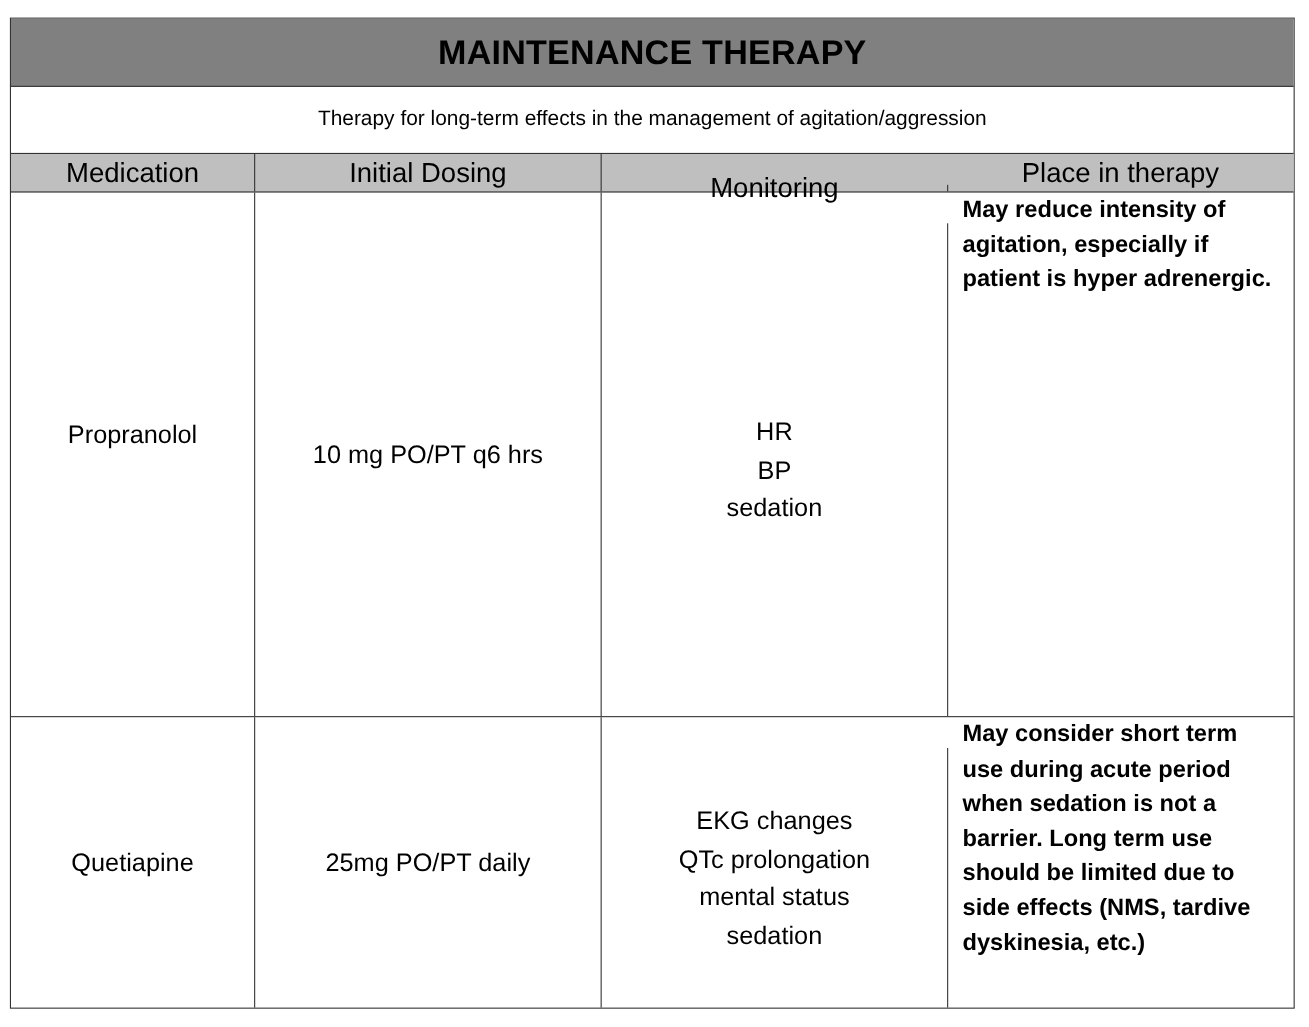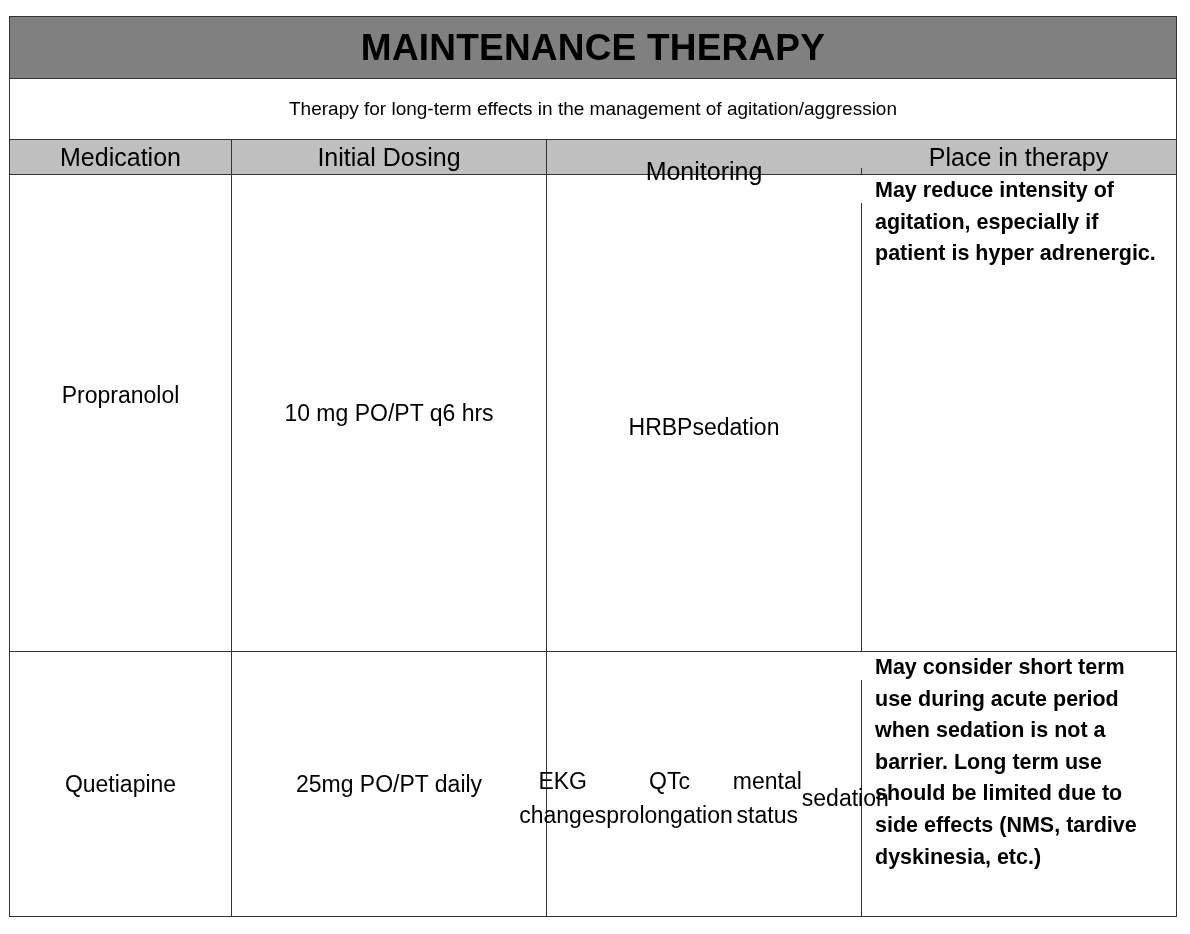--- a/index.html
+++ b/index.html
@@ -1,35 +1,35 @@
 <!DOCTYPE html>
 <html><head>
   <meta charset="utf-8">
   <style>
     html, body { margin: 0; padding: 0; background: #ffffff; }
     body { width: 1190px; height: 934px; position: relative; overflow: hidden; font-family: "Liberation Sans", sans-serif; color: #000; }
     .tbl { position: absolute; left: 9px; top: 16px; width: 1168px; border: 1.5px solid #333; box-sizing: border-box; }
-    .title { height: 61px; background: #808080; display: flex; align-items: center; justify-content: center; font-weight: bold; font-size: 37px; border-bottom: 1.5px solid #333; letter-spacing: 0.2px; }
+    .title { height: 61px; background: #808080; display: flex; align-items: center; justify-content: center; font-weight: bold; font-size: 31px; border-bottom: 1.5px solid #333; letter-spacing: 0.2px; }
     .subtitle { height: 60px; display: flex; align-items: center; justify-content: center; font-weight: normal; font-size: 19px; border-bottom: 1.5px solid #333; }
     .row { display: flex; }
     .hdr { height: 34px; background: #bfbfbf; border-bottom: 1.5px solid #333; }
     .hdr .cell { font-size: 25px; }
     .cell { box-sizing: border-box; border-right: 1.5px solid #333; display: flex; align-items: center; justify-content: center; text-align: center; font-size: 23px; line-height: 34.5px; }
     .cell:last-child { border-right: none; }
     .c1 { width: 222px; }
     .c2 { width: 315px; }
     .c3 { width: 315px; margin-top: 28px; }
     .c4 { width: 313px; text-align: right; }
     .r1 { height: 476px; border-bottom: 1.5px solid #333; }
     .r2 { height: 264px; }
     .place { justify-content: flex-start; align-items: flex-start; text-align: left; padding: 0 10px 0 13px; font-size: 21.5px; line-height: 31.6px; flex-direction: row; font-weight: bold; }
     .place p { margin: 0; }
     .place .gap { height: 31.6px; }
     .r2 .place { justify-content: center; }
-    .mon { flex-direction: row; }
+    .mon { flex-direction: column; }
     .r1 .c1 span { position: relative; top: -18px; }
     sup { font-size: 13px; line-height: 0; vertical-align: super; }
   </style>
 </head>
 <body>
 
 <div class="tbl">
   <div class="title">MAINTENANCE THERAPY</div>
   <div class="subtitle">Therapy for long-term effects in the management of agitation/aggression</div>
 

